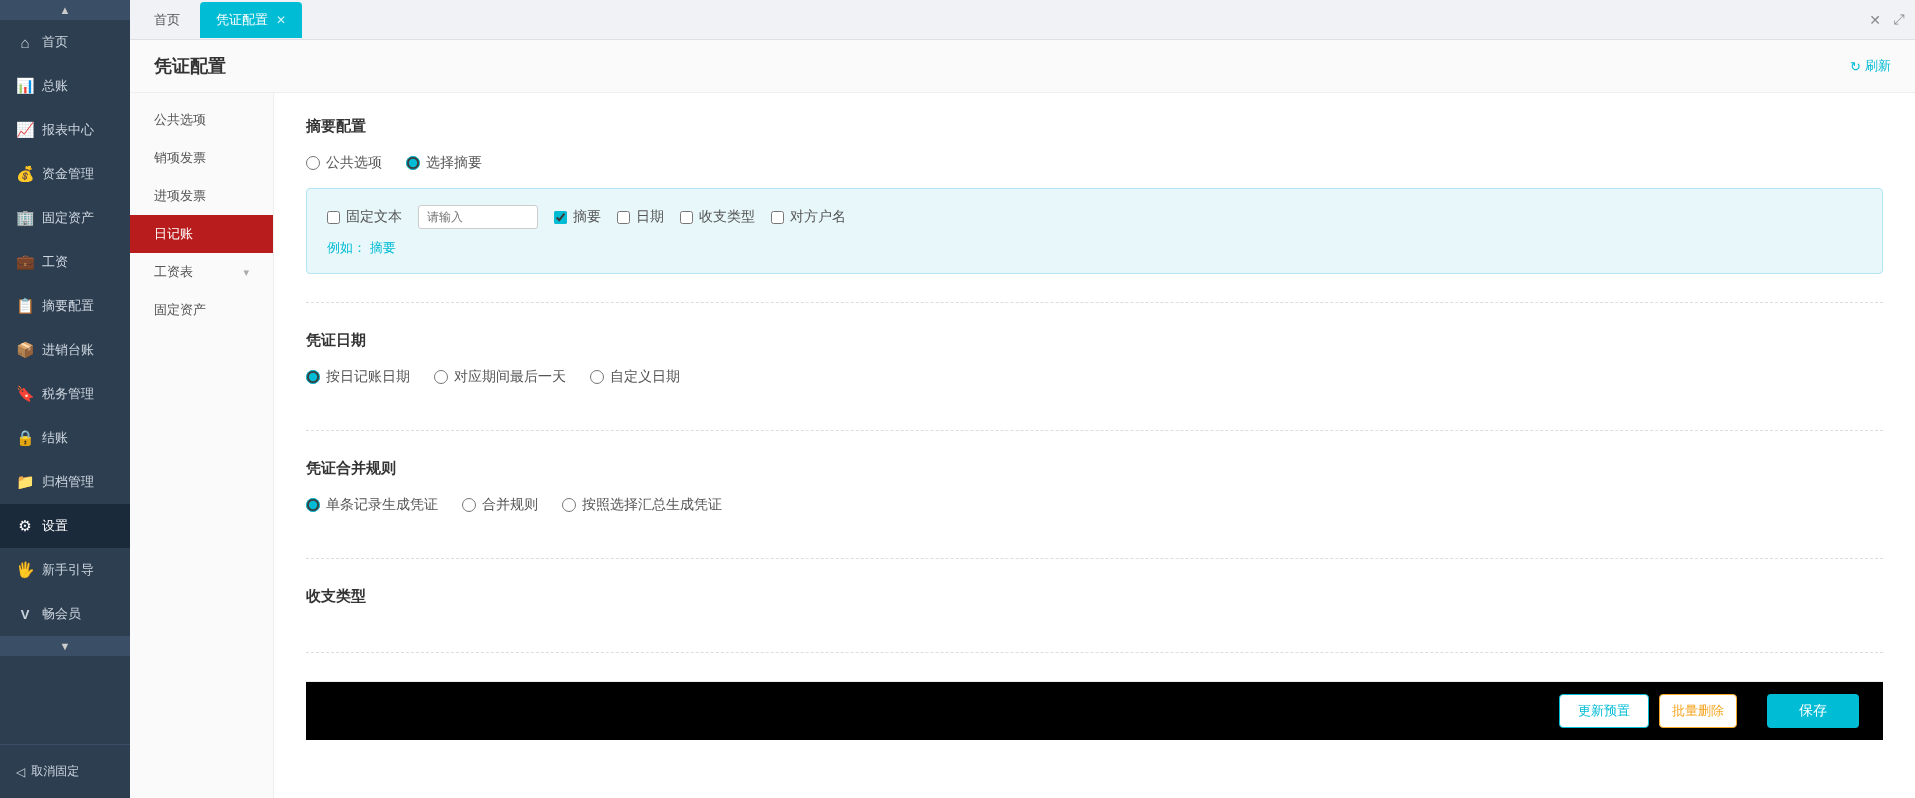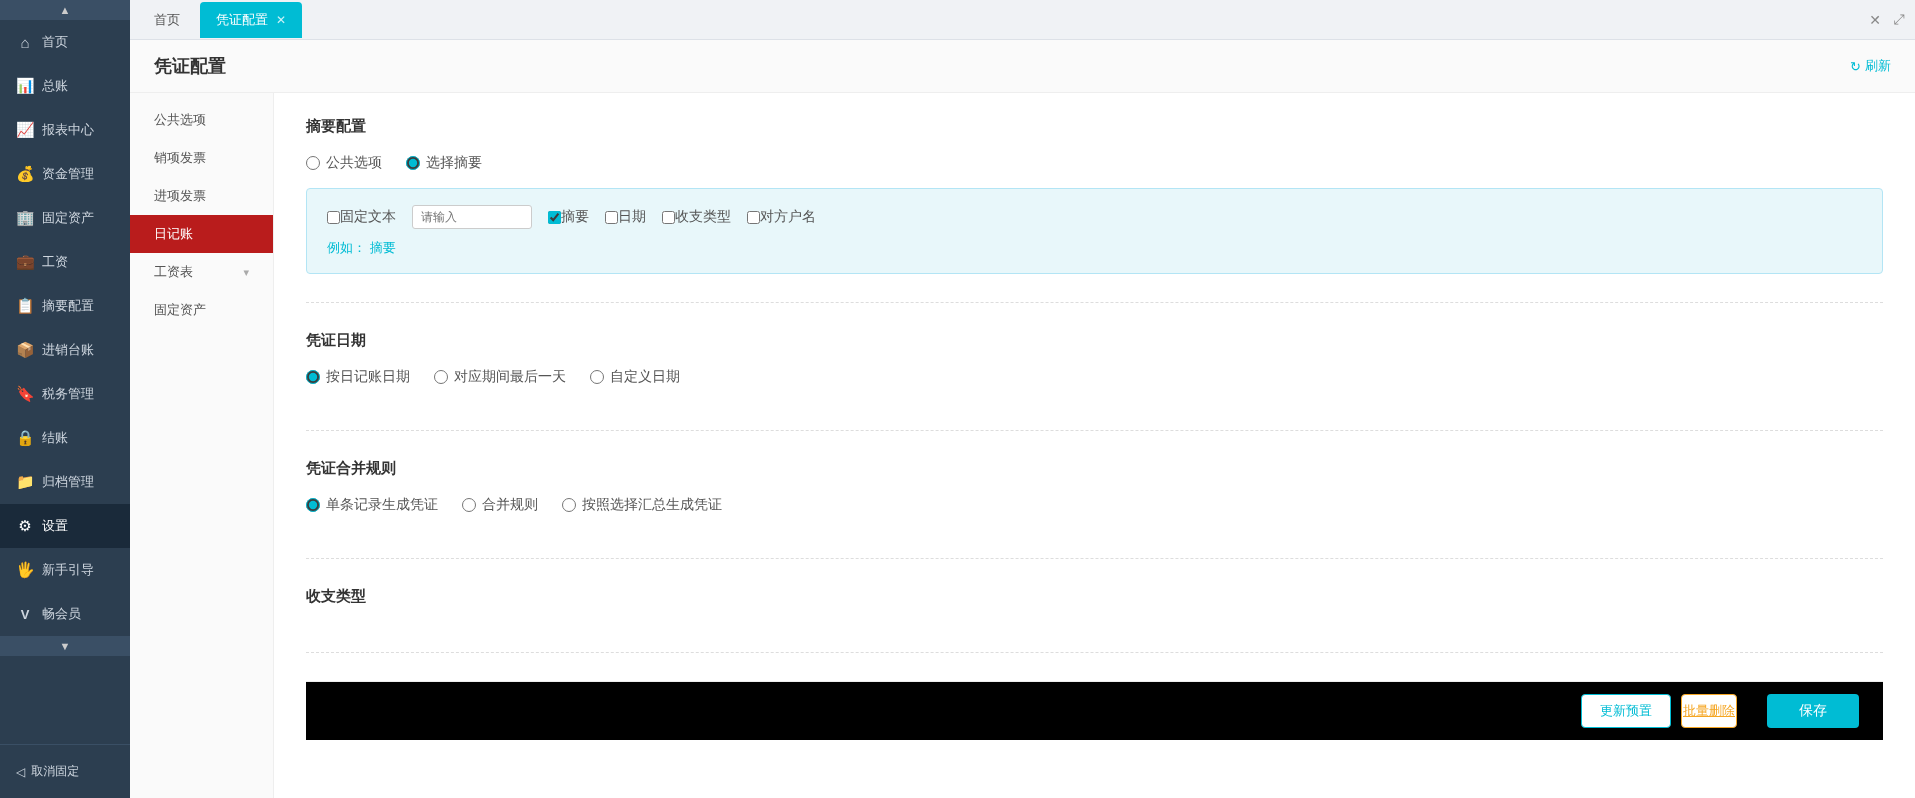--- a/index.html
+++ b/index.html
@@ -217,20 +217,21 @@
     }
     .summary-row {
       display: flex;
       align-items: center;
       gap: 16px;
       flex-wrap: wrap;
     }
     .checkbox-label {
       display: flex;
       align-items: center;
+      gap: 6px;
       cursor: pointer;
       color: #555;
     }
     .checkbox-input {
       width: 13px;
       height: 13px;
       accent-color: #00bcd4;
       cursor: pointer;
     }
     .text-input {
@@ -266,25 +267,24 @@
       color: #00bcd4;
       padding: 7px 18px;
       border-radius: 4px;
       cursor: pointer;
       font-size: 13px;
     }
     .btn-batch-delete {
       background: #fff;
       border: 1px solid #f5a623;
       color: #f5a623;
-      padding: 7px 1px;
+      padding: 7px 12px;
       border-radius: 4px;
       cursor: pointer;
       font-size: 13px;
-      text-decoration: underline;
     }
     .btn-save {
       background: #00bcd4;
       border: none;
       color: #fff;
       padding: 8px 32px;
       border-radius: 4px;
       cursor: pointer;
       font-size: 14px;
       font-weight: 500;

